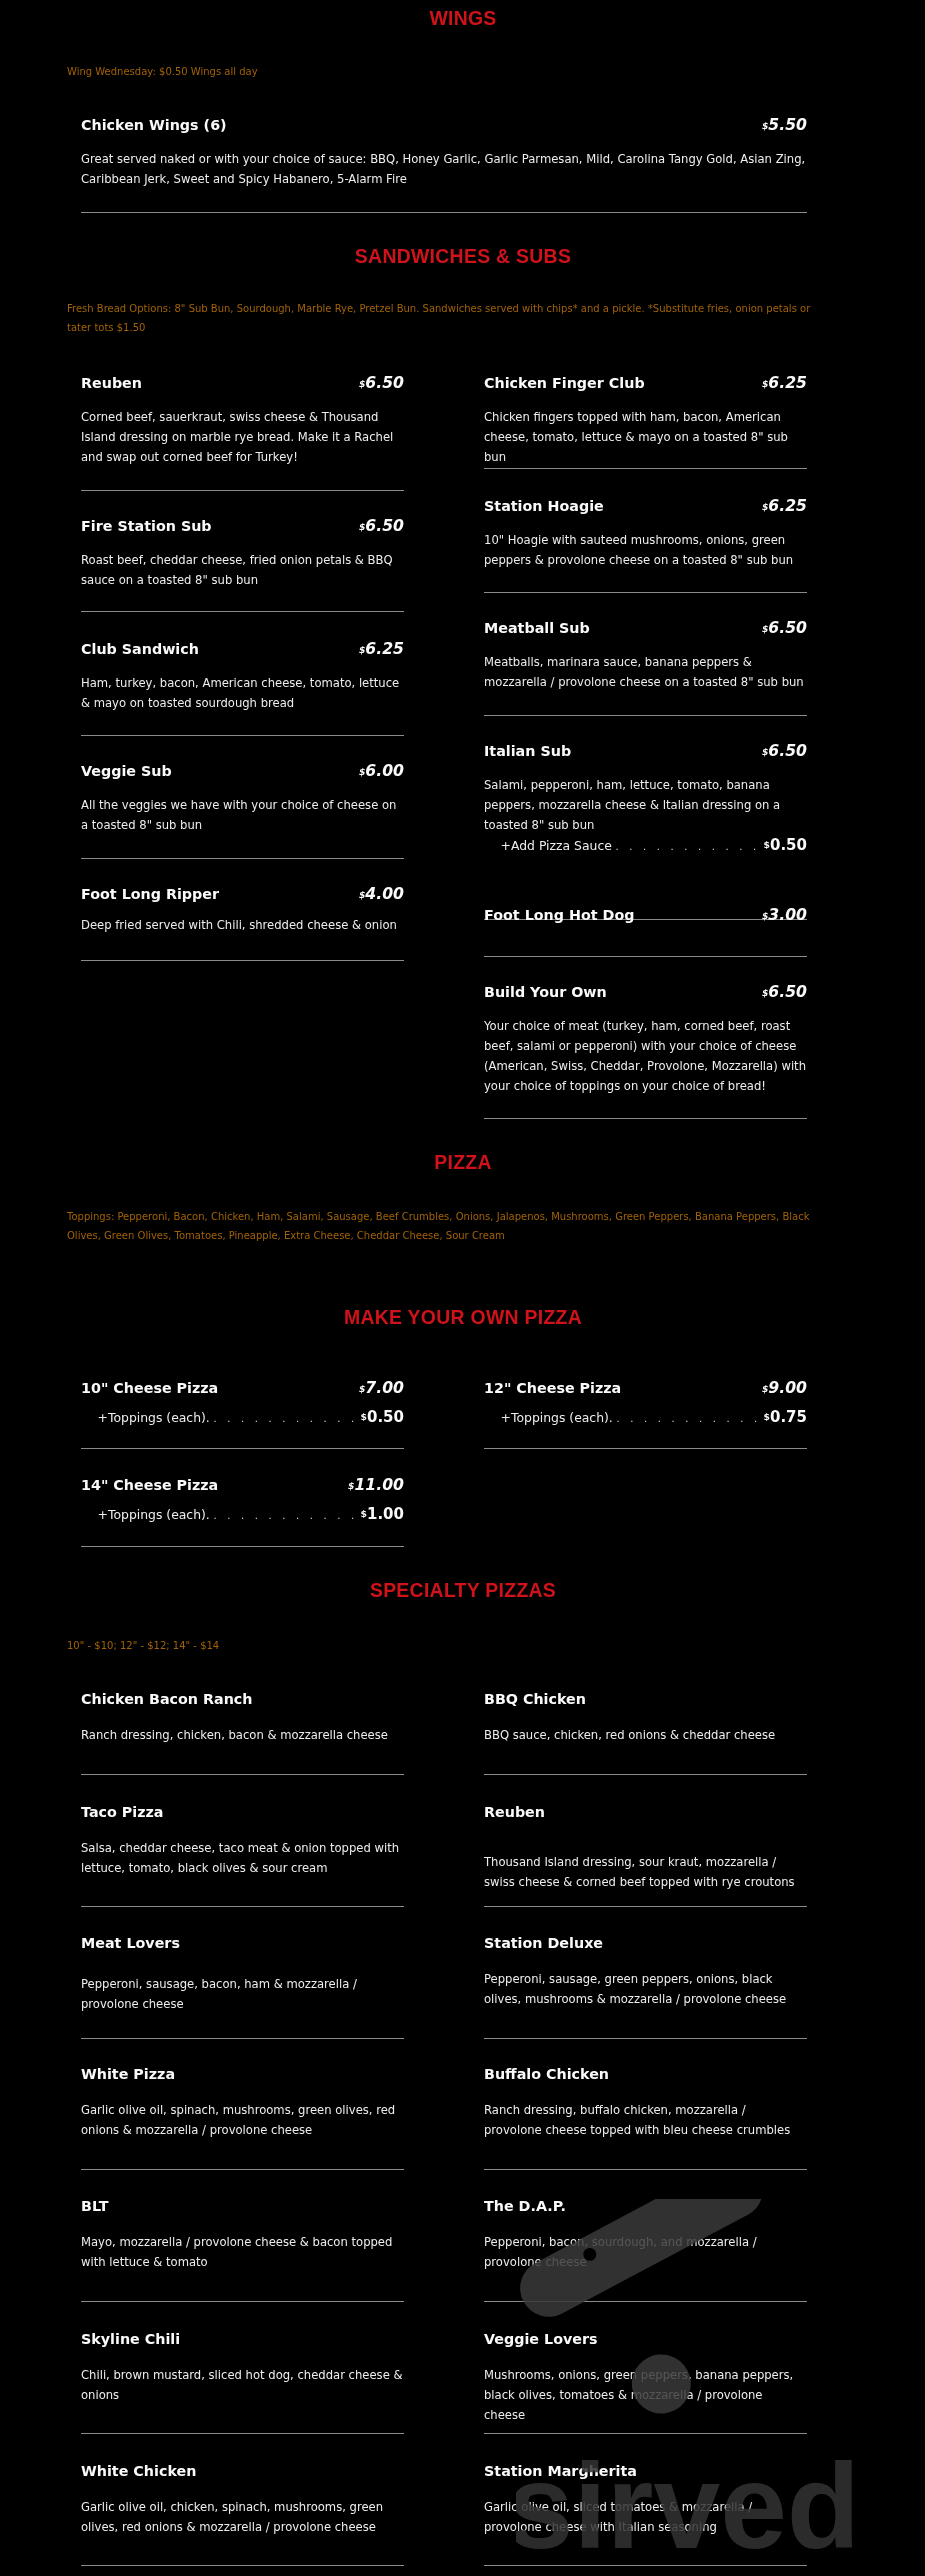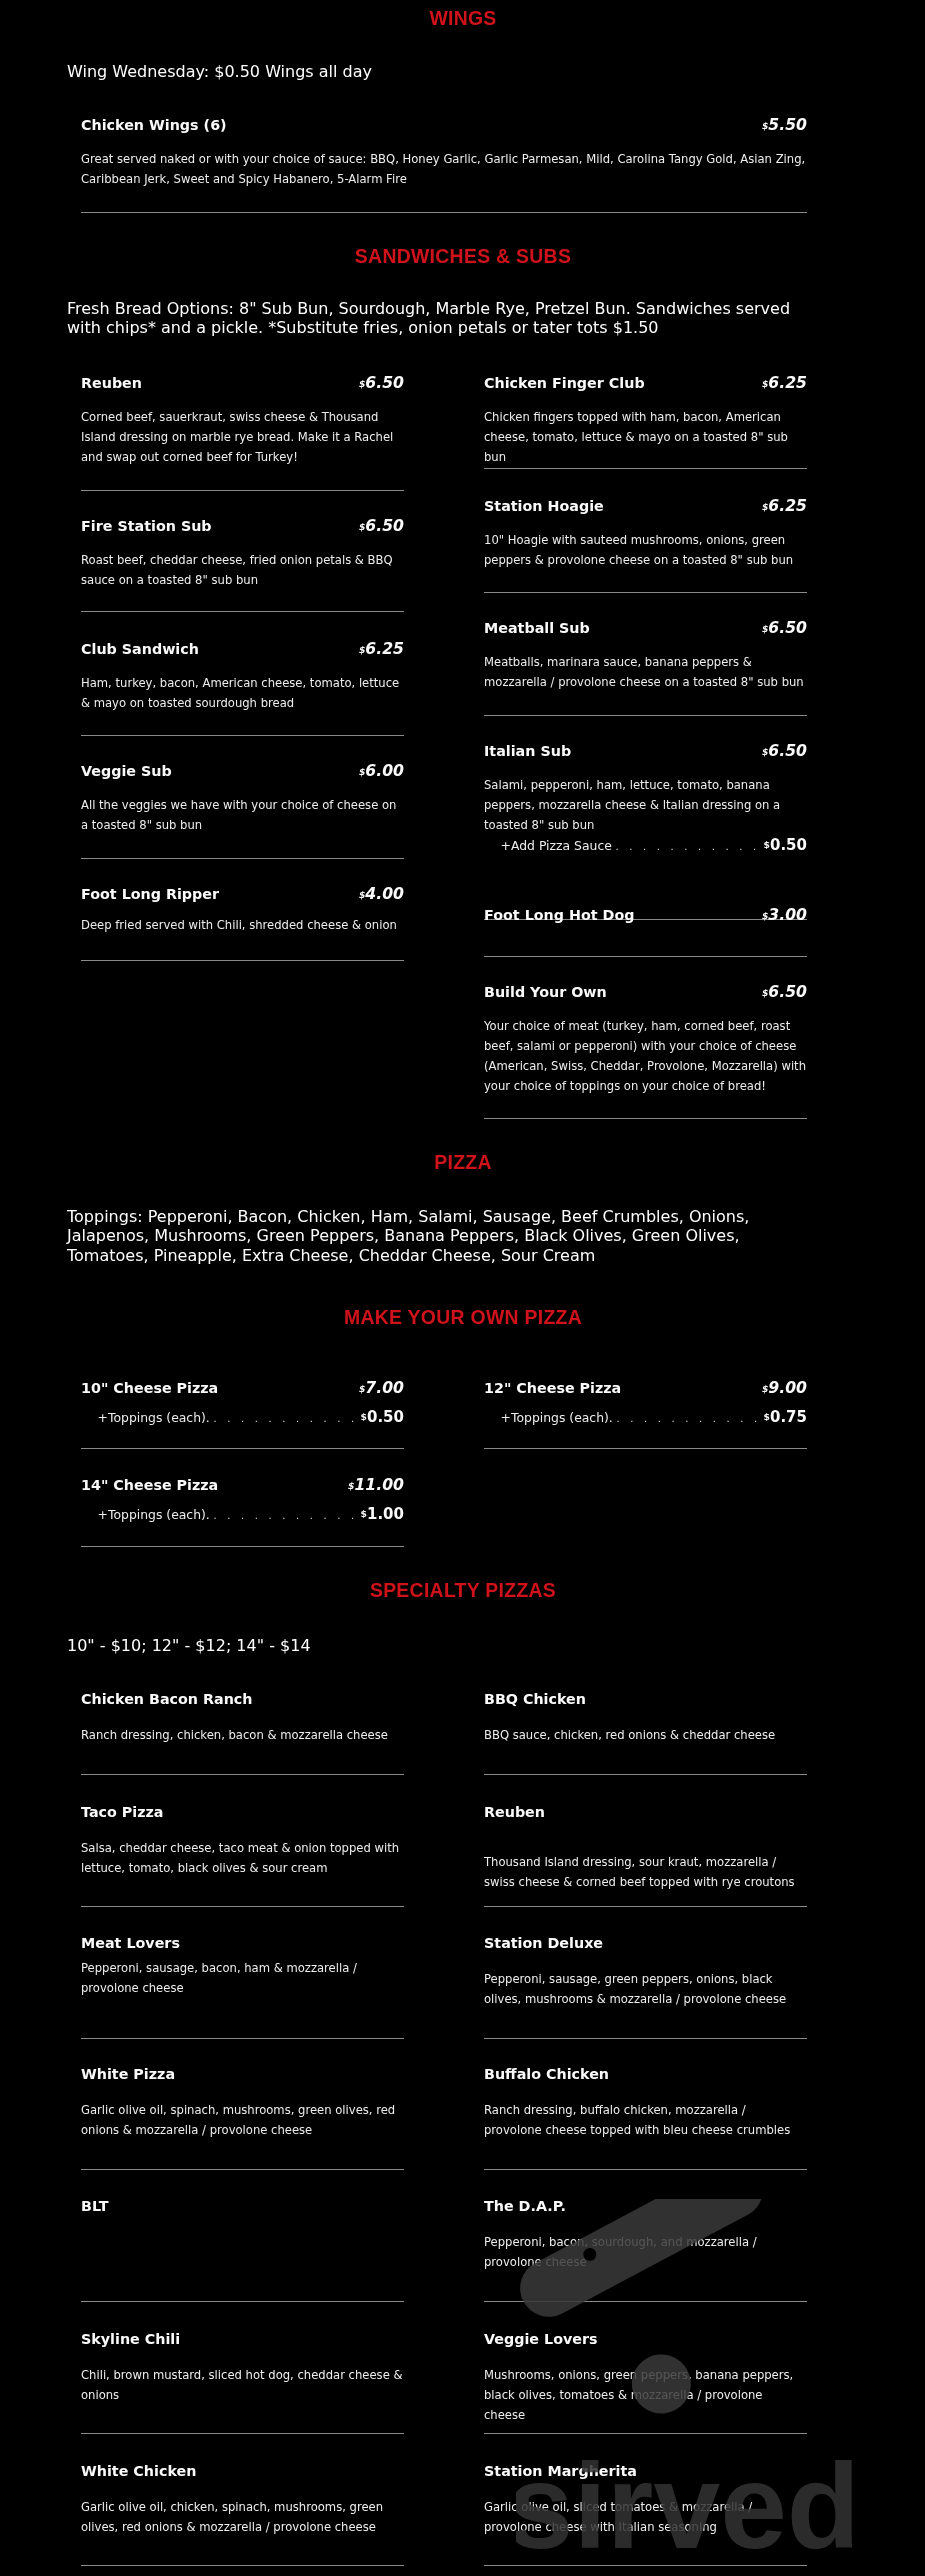--- a/index.html
+++ b/index.html
@@ -1,18 +1,18 @@
 <!DOCTYPE html>
 <html style="font-size:14.8px"><head>
 <meta charset="utf-8">
 <style>
   html, body { margin:0; padding:0; background:#000; }
   body { width:926px; height:2576px; position:relative; overflow:hidden; font-family:"DejaVu Sans", sans-serif; color:#f2f2f2; }
   .section-title { position:absolute; left:0; width:926px; text-align:center; color:#d0121b; font-family:"Liberation Sans", sans-serif; font-weight:bold; font-size:19.4px; letter-spacing:0.3px; line-height:22px; }
-  .intro { position:absolute; left:67px; width:747px; font-size:16px; line-height:19.4px; color:#ffffff; }
+  .intro { position:absolute; left:67px; width:747px; font-size:10px; line-height:19.4px; color:#a16207; }
   .item { position:absolute; width:323px; }
   .item.wide { width:726px; }
   .item-head { display:flex; justify-content:space-between; align-items:baseline; height:22px; }
   .item-name { font-size:14.3px; font-weight:bold; color:#fafafa; line-height:22px; }
   .item-price { font-size:15.7px; font-weight:bold; color:#fafafa; line-height:22px;font-style:italic; }
   .item-price .cur { font-size:9.2px; vertical-align:top; position:relative; top:0.9px; }
   .item-desc { margin-top:13px; font-size:11.6px; line-height:20px; color:#eeeeee; }
   .addon { display:flex; align-items:baseline; margin-top:0px; padding-left:16.6px; font-size:12.4px; color:#eee; line-height:20px; }
   .addon .lbl { white-space:nowrap; }
   .addon .dots { flex:1; overflow:hidden; white-space:nowrap; letter-spacing:3.7px; color:#ddd; margin:0 3.7px; font-size:10px; }
@@ -192,34 +192,35 @@
       <div class="item-head">
         <span class="item-name">Taco Pizza</span>
       </div>
       <div class="item-desc" style="margin-top:14.8px">Salsa, cheddar cheese, taco meat &amp; onion topped with lettuce, tomato, black olives &amp; sour cream</div>
     </div>
     <div class="divider" style="left:81px;top:1906px"></div>
     <div class="item" style="left:81px;top:1932px">
       <div class="item-head">
         <span class="item-name">Meat Lovers</span>
       </div>
-      <div class="item-desc" style="margin-top:4px">Pepperoni, sausage, bacon, ham &amp; mozzarella / provolone cheese</div>
+      <div class="item-desc" style="margin-top:20px">Pepperoni, sausage, bacon, ham &amp; mozzarella / provolone cheese</div>
     </div>
     <div class="divider" style="left:81px;top:2038px"></div>
     <div class="item" style="left:81px;top:2063px">
       <div class="item-head">
         <span class="item-name">White Pizza</span>
       </div>
       <div class="item-desc" style="margin-top:14.8px">Garlic olive oil, spinach, mushrooms, green olives, red onions &amp; mozzarella / provolone cheese</div>
     </div>
     <div class="divider" style="left:81px;top:2169px"></div>
     <div class="item" style="left:81px;top:2195px">
       <div class="item-head">
         <span class="item-name">BLT</span>
       </div>
+      <div class="item-desc" style="margin-top:14.8px">Mayo, mozzarella / provolone cheese &amp; bacon topped with lettuce &amp; tomato</div>
     </div>
     <div class="divider" style="left:81px;top:2301px"></div>
     <div class="item" style="left:81px;top:2328px">
       <div class="item-head">
         <span class="item-name">Skyline Chili</span>
       </div>
       <div class="item-desc" style="margin-top:14.8px">Chili, brown mustard, sliced hot dog, cheddar cheese &amp; onions</div>
     </div>
     <div class="divider" style="left:81px;top:2433px"></div>
     <div class="item" style="left:81px;top:2460px">

